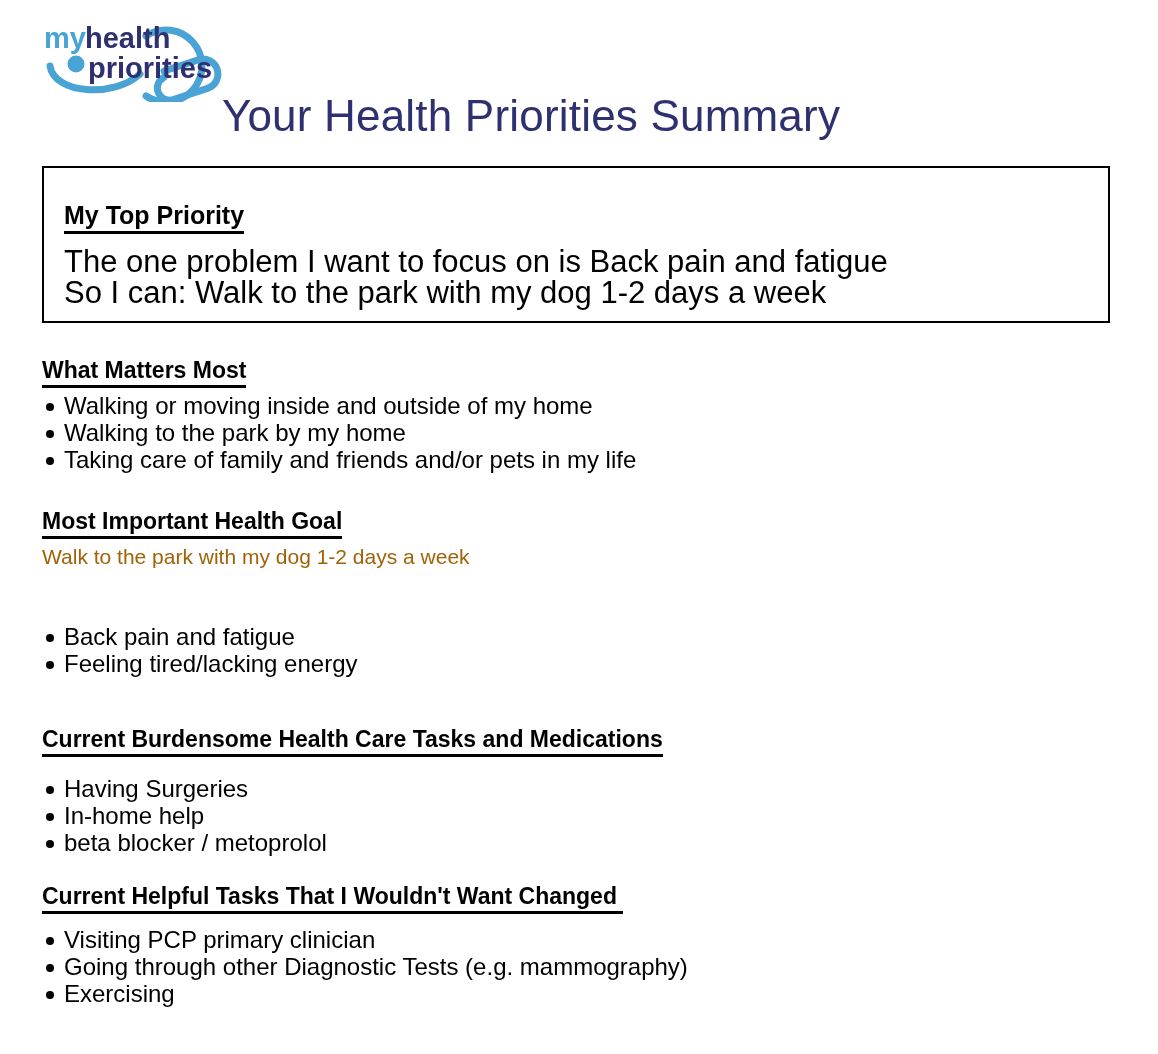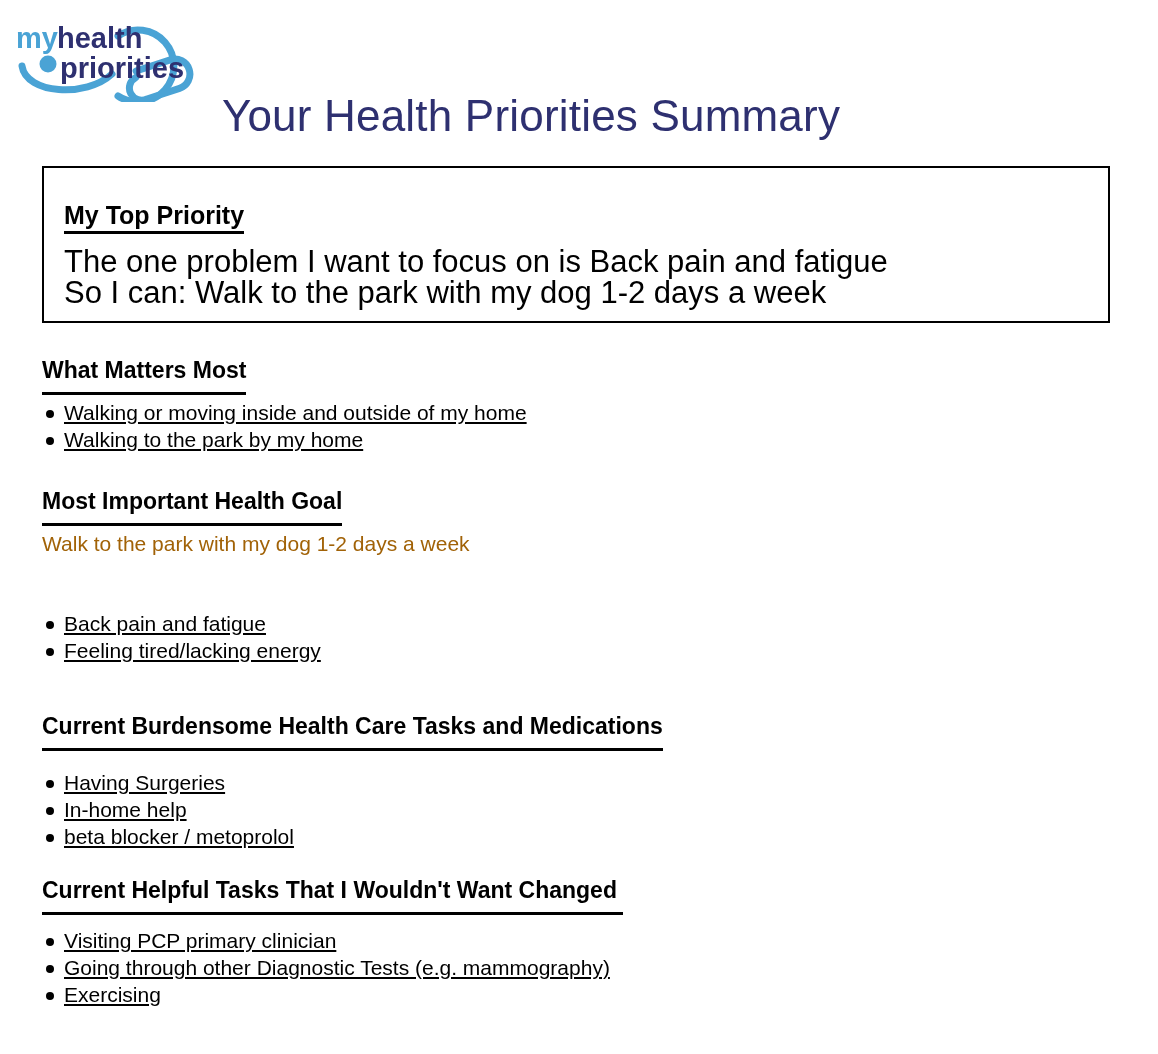--- a/index.html
+++ b/index.html
@@ -12,21 +12,21 @@
     height: 1054px;
     position: relative;
     font-family: "Liberation Sans", sans-serif;
     color: #000000;
     overflow: hidden;
   }
 
   
   #logo {
     position: absolute;
-    left: 0;
+    left: 28px;
     top: 8px;
     width: 216px;
     height: 94px;
   }
   #logo svg { display: block; }
 
   
   #page-title {
     position: absolute;
     left: 0;
@@ -81,43 +81,42 @@
     width: 1080px;
   }
   .section { margin-bottom: 0; }
   .section-heading {
     font-size: 23px;
     line-height: 28px;
     font-weight: bold;
     color: #000;
     display: inline-block;
     border-bottom: 3px solid #000;
-    padding-bottom: 8px;
+    padding-bottom: 1px;
     white-space: pre;
   }
   .section-body { margin-top: 4px; }
   .plain-line {
     font-size: 21px;
     line-height: 28px;
     color: #a16207;
     white-space: pre;
   }
   ul.bullets {
     list-style: none;
     margin: 0;
     padding: 0;
   }
   ul.bullets li {
-    font-size: 21px;
+    font-size: 24px;
     line-height: 27px;
     color: #000;
     position: relative;
     padding-left: 22px;
     white-space: pre;
-    text-decoration: underline;
   }
   ul.bullets li::before {
     content: "";
     position: absolute;
     left: 4px;
     top: 11px;
     width: 8px;
     height: 8px;
     border-radius: 50%;
     background: #000;
@@ -159,20 +158,21 @@
 </div>
 
 <div id="sections">
 
   <div class="section">
     <div class="section-heading">What Matters Most</div>
     <div class="section-body">
       <ul class="bullets">
         <li>Walking or moving inside and outside of my home</li>
         <li>Walking to the park by my home</li>
+        <li>Taking care of family and friends and/or pets in my life</li>
       </ul>
     </div>
   </div>
 
   <div class="gap-lg"></div>
 
   <div class="section">
     <div class="section-heading">Most Important Health Goal</div>
     <div class="section-body">
       <div class="plain-line">Walk to the park with my dog 1-2 days a week</div>

